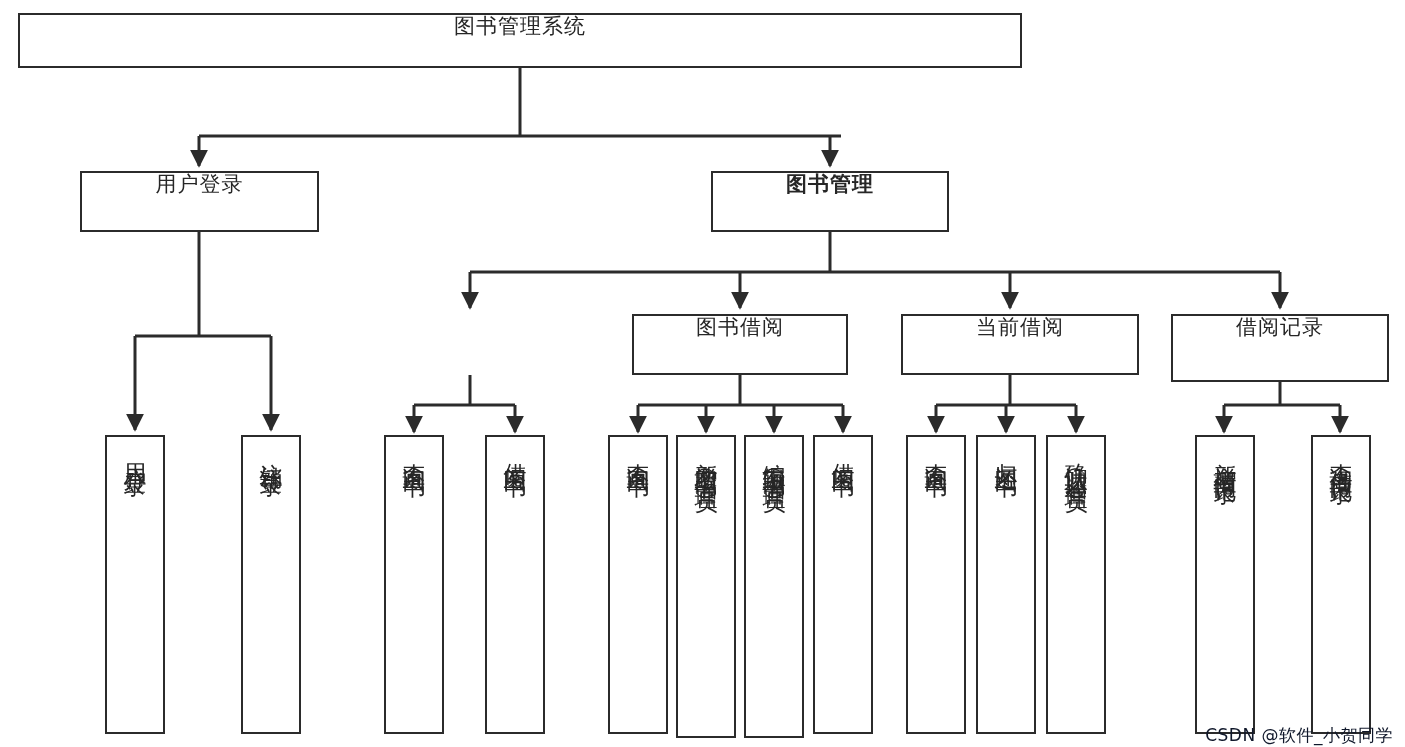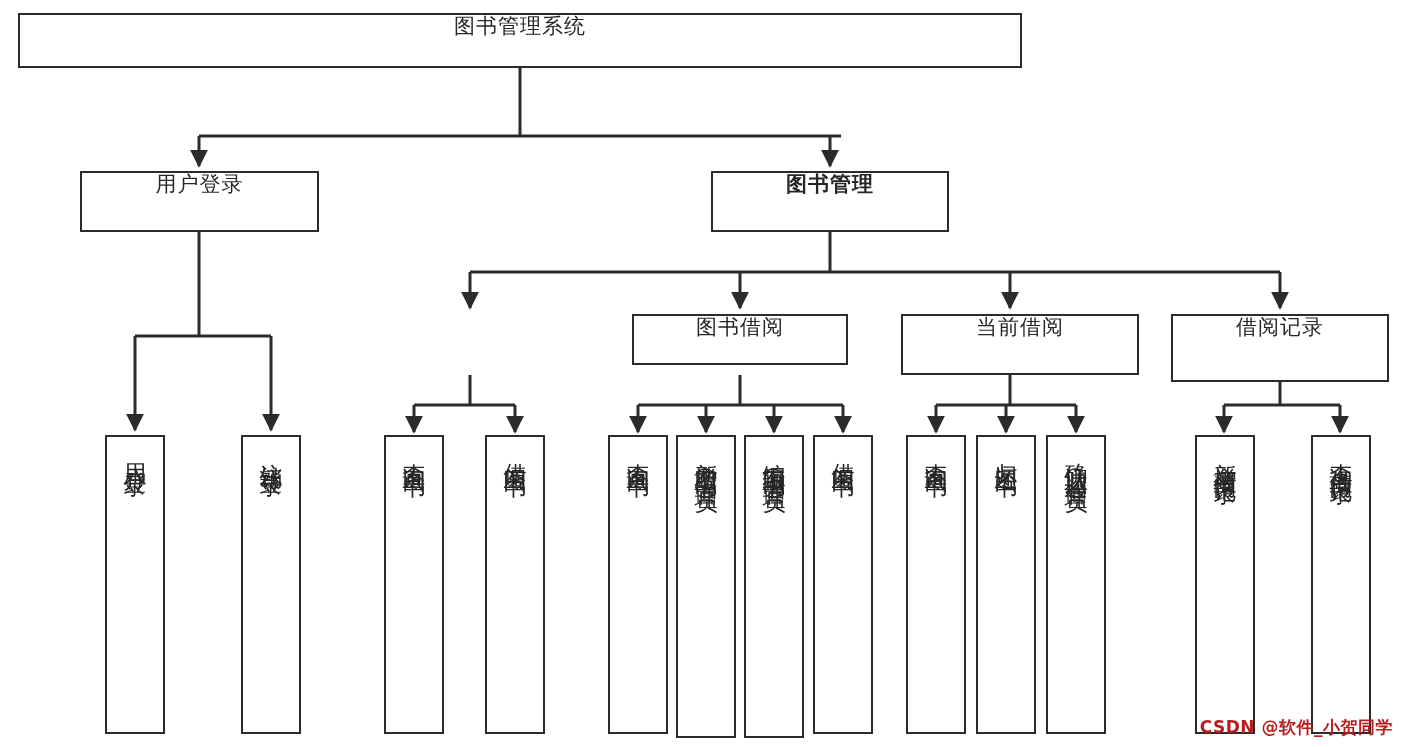--- a/index.html
+++ b/index.html
@@ -30,27 +30,26 @@
   .node.vert{ align-items:flex-start; padding-top:8px; }
   .node.vert .lbl{
     writing-mode:vertical-rl;
     text-orientation:upright;
     font-size:23px;
     letter-spacing:4px;
     line-height:1;
   }
   #watermark{
     position:absolute;
-    right:12px;bottom:8px;
+    right:12px;bottom:0;
     font-size:17px;
-    color:#b91c1c;
+    color:#0f172a;
     letter-spacing:0.5px;
     white-space:nowrap;
     pointer-events:none;
-    font-weight:bold;
   }
 </style>
 </head>
 <body>
 
 <div id="stage">
 
   <svg id="wires" viewBox="0 0 1405 747" xmlns="http://www.w3.org/2000/svg">
     <defs>
       <marker id="arrow" viewBox="0 0 10 10" refX="9" refY="5" markerWidth="6" markerHeight="6" orient="auto-start-reverse">
@@ -105,21 +104,21 @@
     <span class="lbl">图书管理系统</span>
   </div>
 
   <div class="node horiz" style="left:80px;top:171px;width:239px;height:61px;">
     <span class="lbl">用户登录</span>
   </div>
   <div class="node horiz" style="left:711px;top:171px;width:238px;height:61px;font-weight:bold;">
     <span class="lbl">图书管理</span>
   </div>
 
-  <div class="node horiz" style="left:632px;top:314px;width:216px;height:51px;">
+  <div class="node horiz" style="left:632px;top:314px;width:216px;height:61px;">
     <span class="lbl">图书借阅</span>
   </div>
   <div class="node horiz" style="left:901px;top:314px;width:238px;height:61px;">
     <span class="lbl">当前借阅</span>
   </div>
   <div class="node horiz" style="left:1171px;top:314px;width:218px;height:68px;">
     <span class="lbl">借阅记录</span>
   </div>
 
   <div class="node vert" style="left:105px;top:435px;width:60px;height:299px;">

